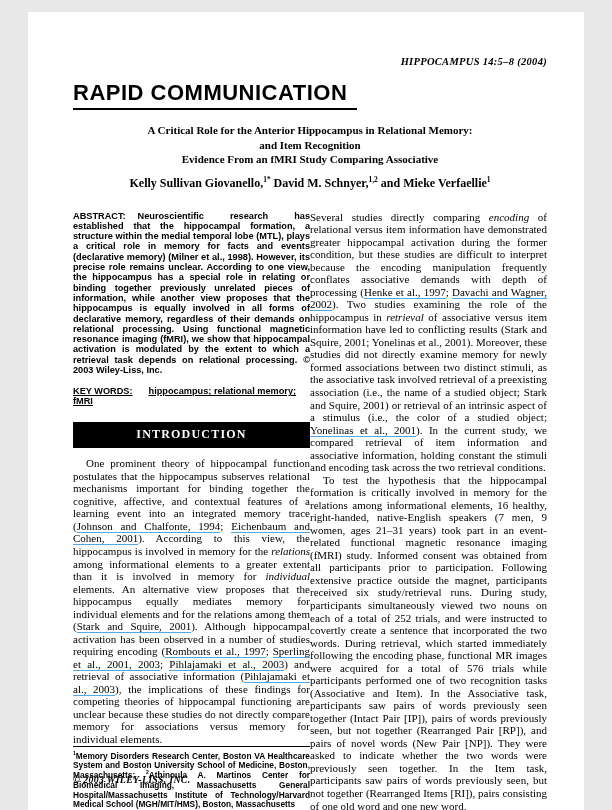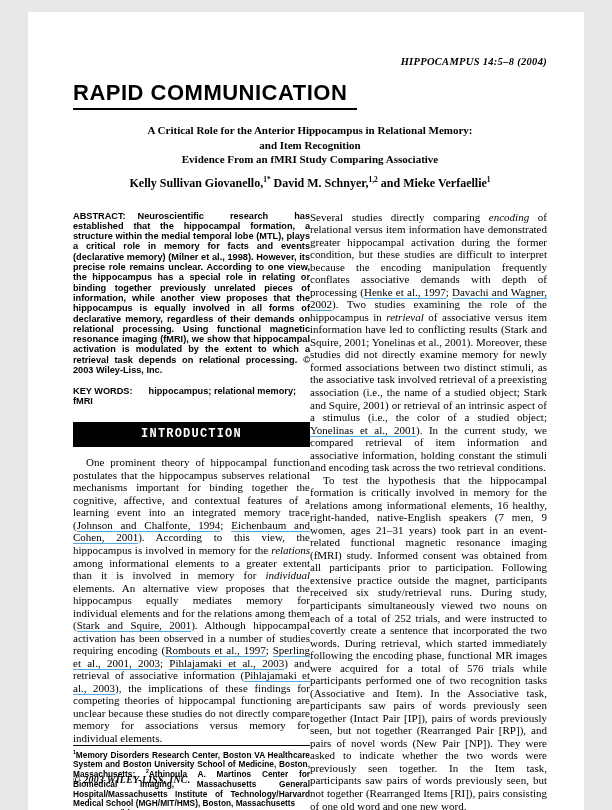--- a/index.html
+++ b/index.html
@@ -57,27 +57,28 @@
     line-height:1.12;
     text-align:justify;
   }
   .abstract .label{padding-right:12px;}
   .abstract .copy{padding-left:6px;}
   .keywords{
     margin-top:11px;
     font-family:"Liberation Sans", sans-serif;
     font-weight:bold;
     font-size:9.2px;
+    text-decoration:underline;
   }
   .keywords .label{padding-right:16px;}
   .intro-banner{
     margin-top:16px;
     background:#000;
     color:#fff;
-    font-family:Liberation Mono, monospace;
+    font-family:Liberation Serif, serif;
     font-weight:bold;
     font-size:12px;
     letter-spacing:1.2px;
     text-align:center;
     padding:5px 0 6px 0;
   }
   .body-par{
     font-size:11px;
     line-height:1.14;
     text-align:justify;

